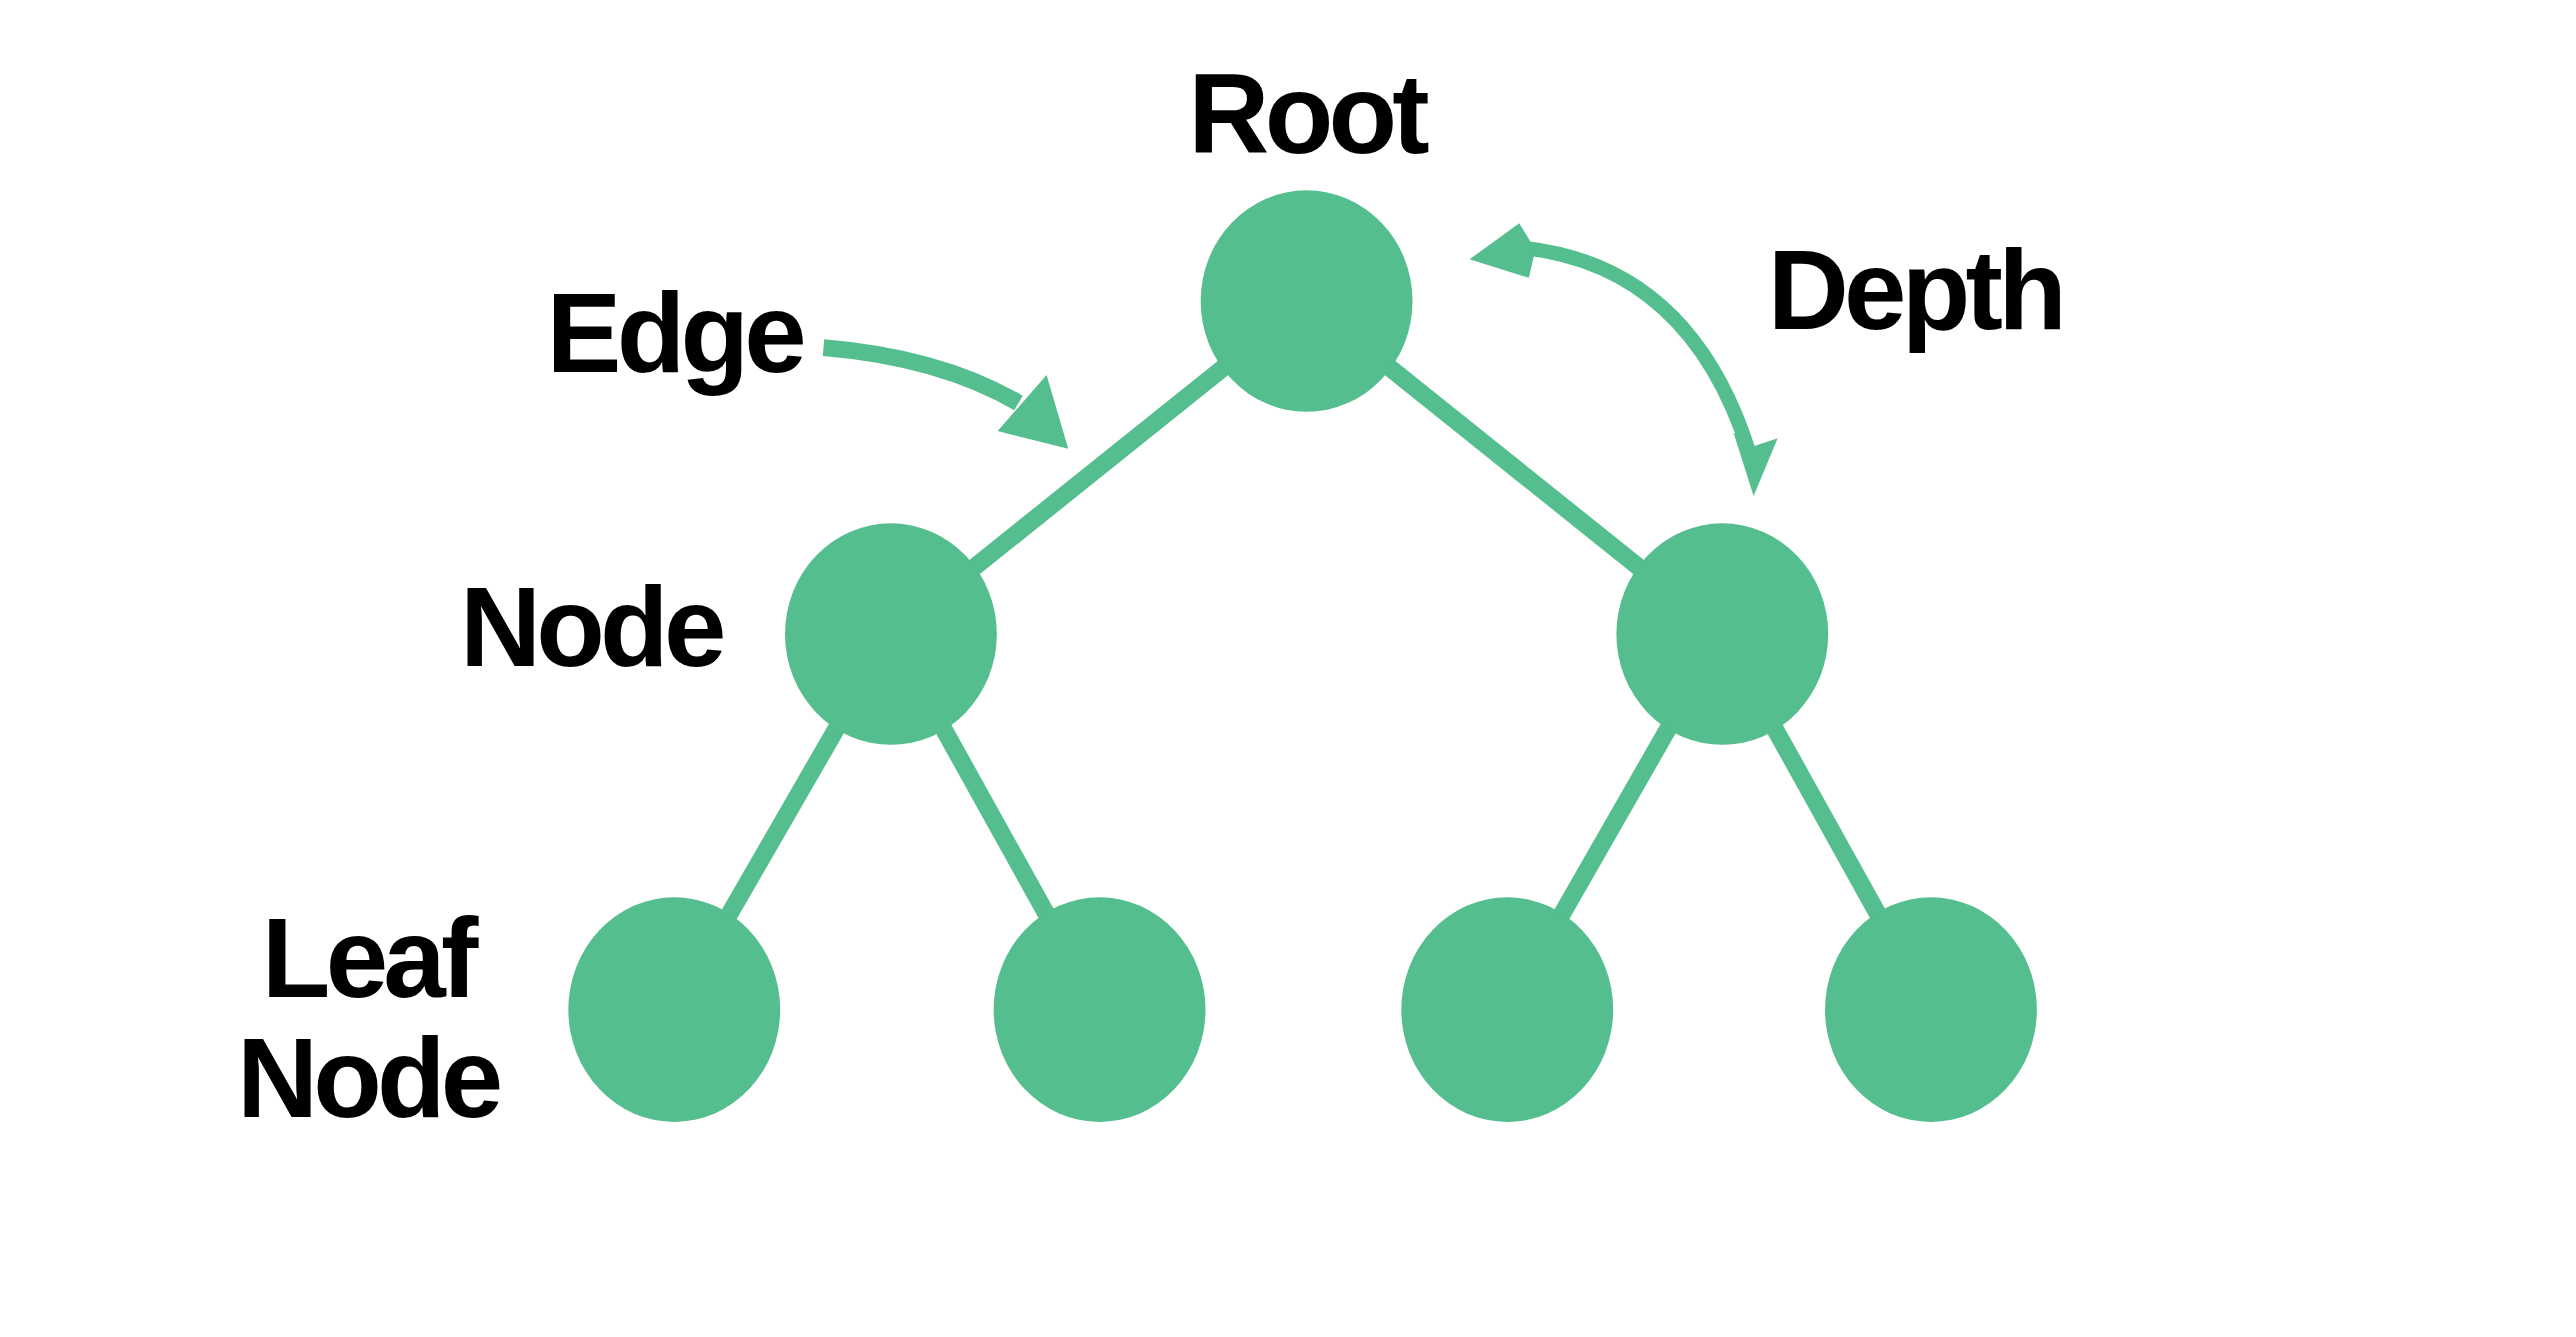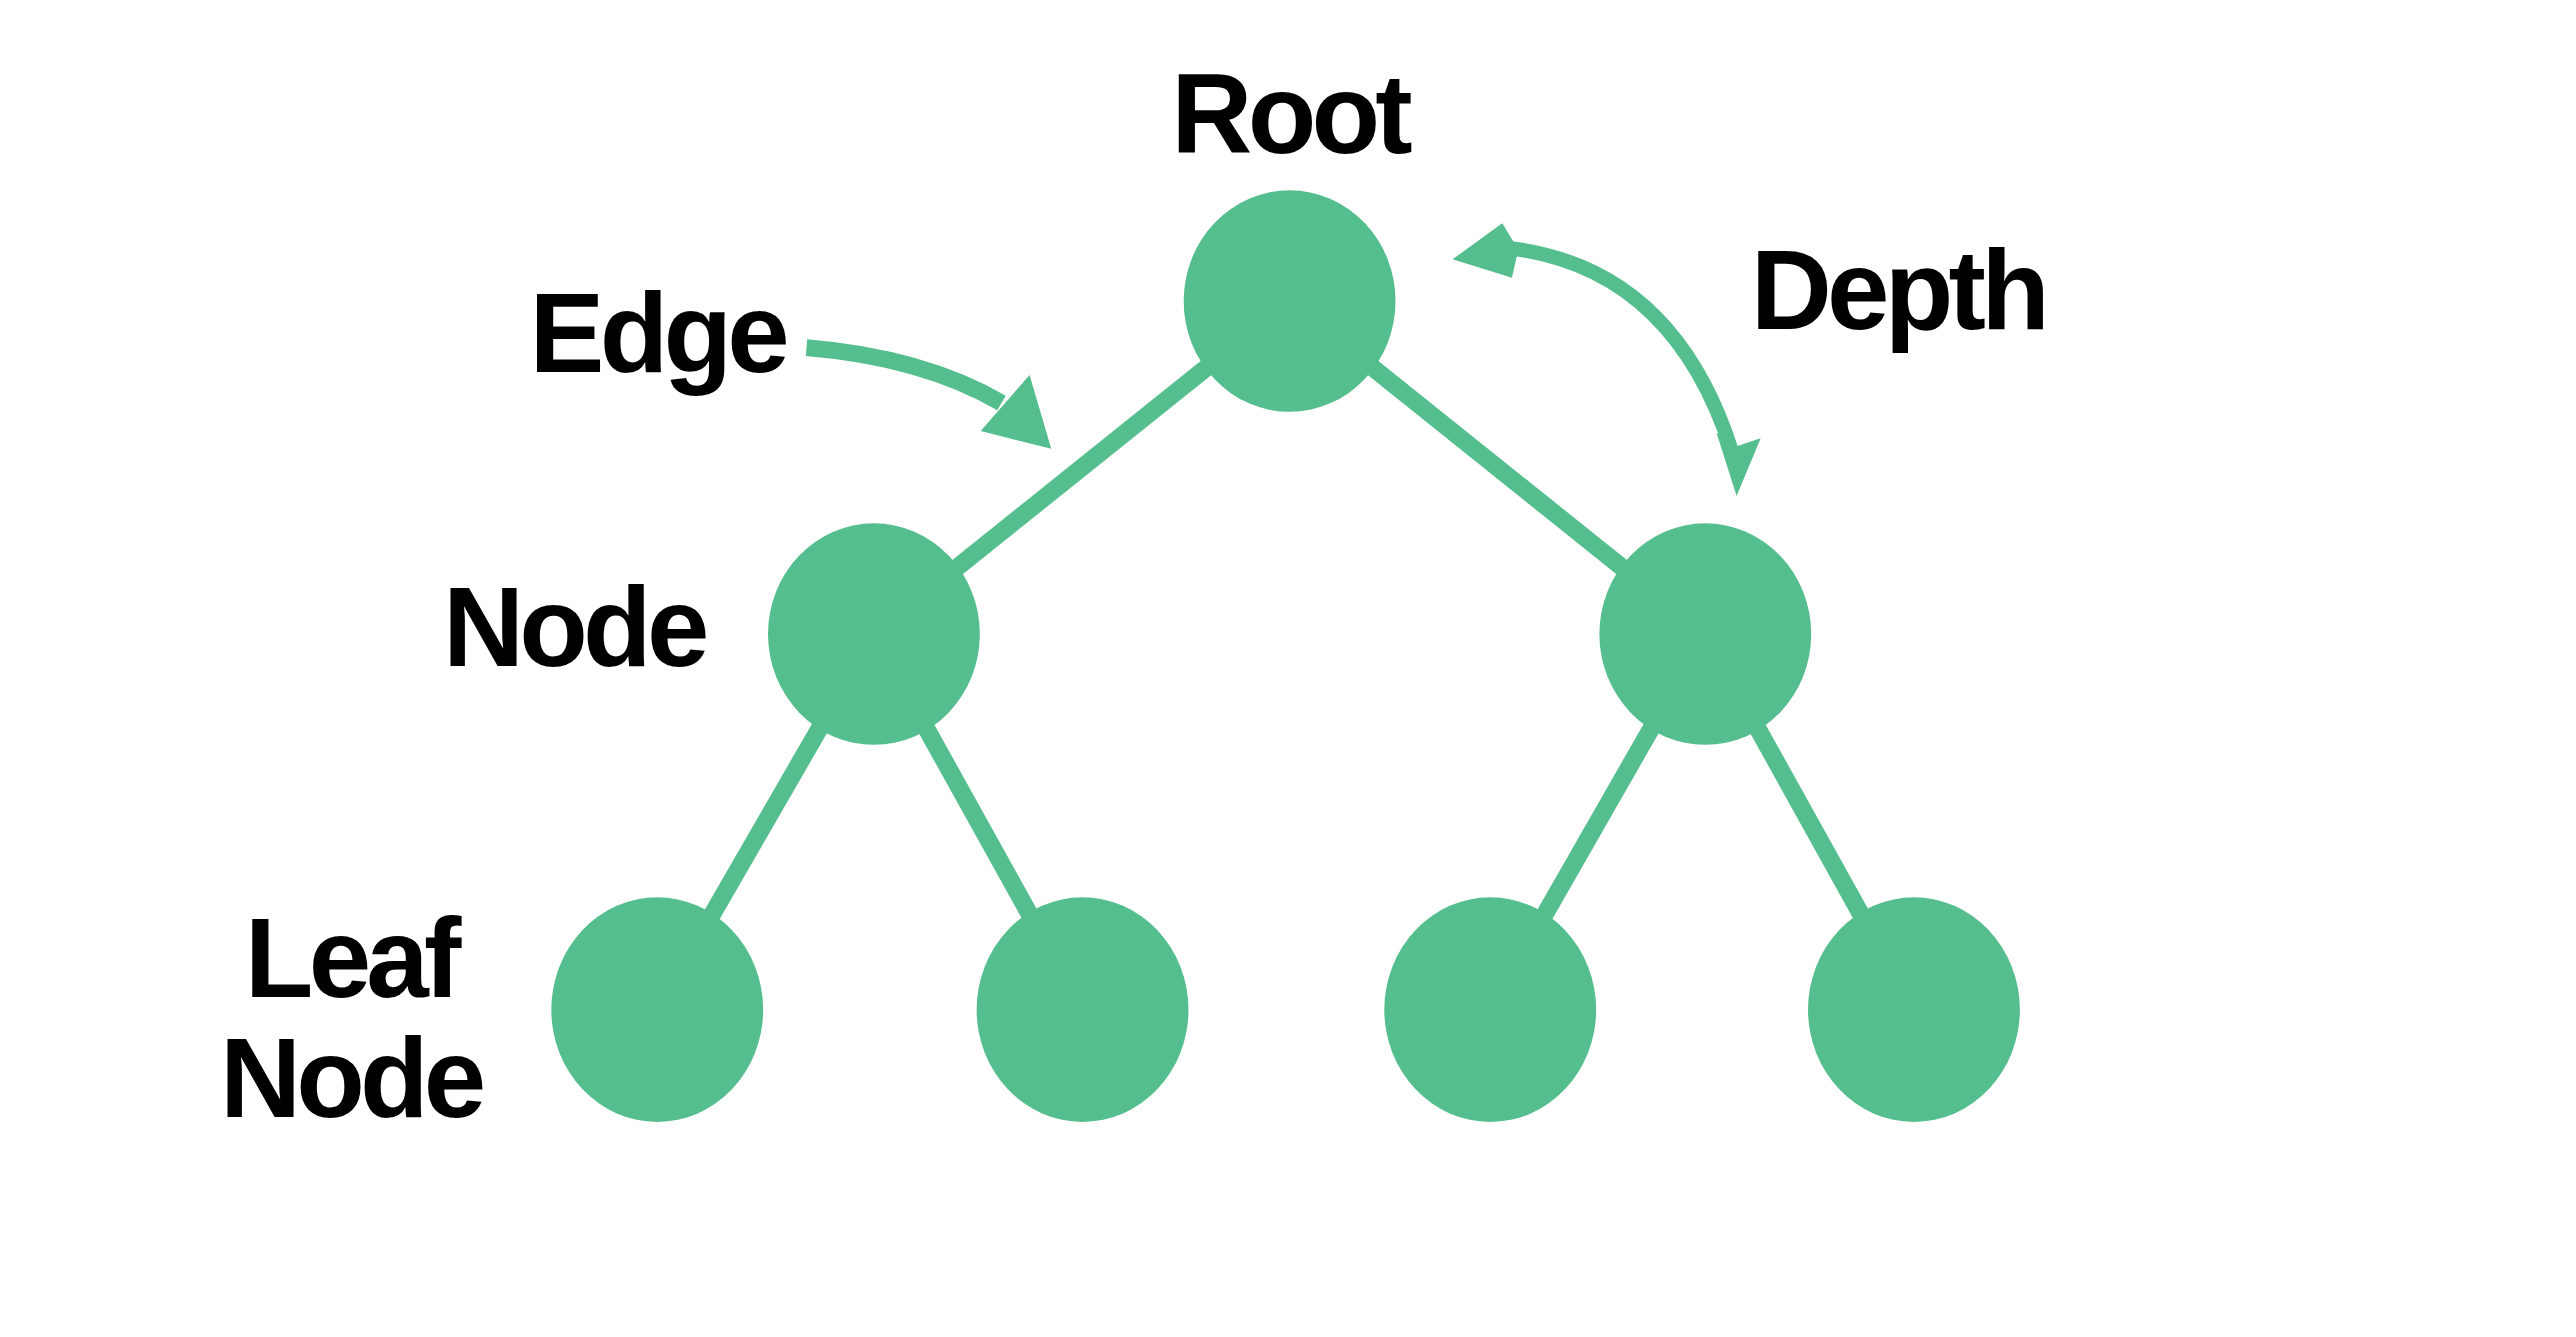--- a/index.html
+++ b/index.html
@@ -8,20 +8,21 @@
     width: 2576px;
     height: 1338px;
     background: #ffffff;
     overflow: hidden;
   }
   .canvas {
     position: relative;
     width: 2175px;
     height: 1338px;
     background: #ffffff;
+    padding-left: 17px;
   }
   svg {
     display: block;
     width: 2576px;
     height: 1338px;
   }
   .tree-label {
     font-family: "Liberation Sans", "DejaVu Sans", sans-serif;
     font-weight: bold;
     font-size: 140px;

